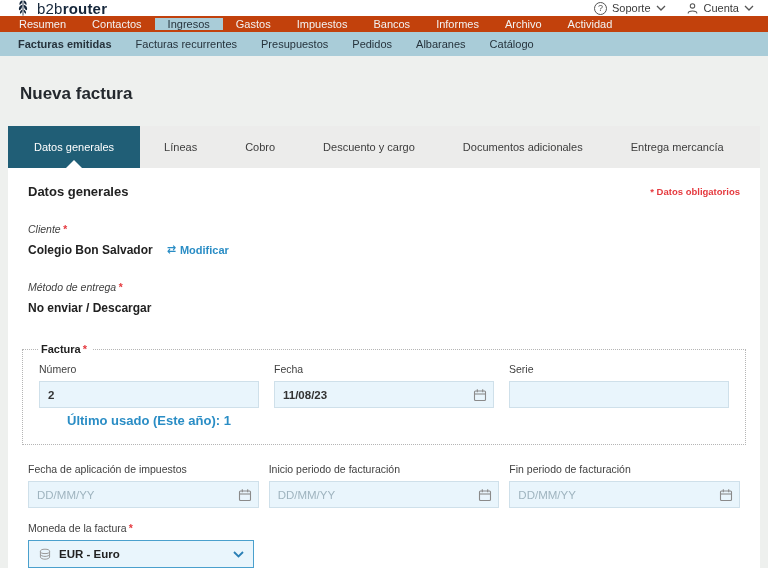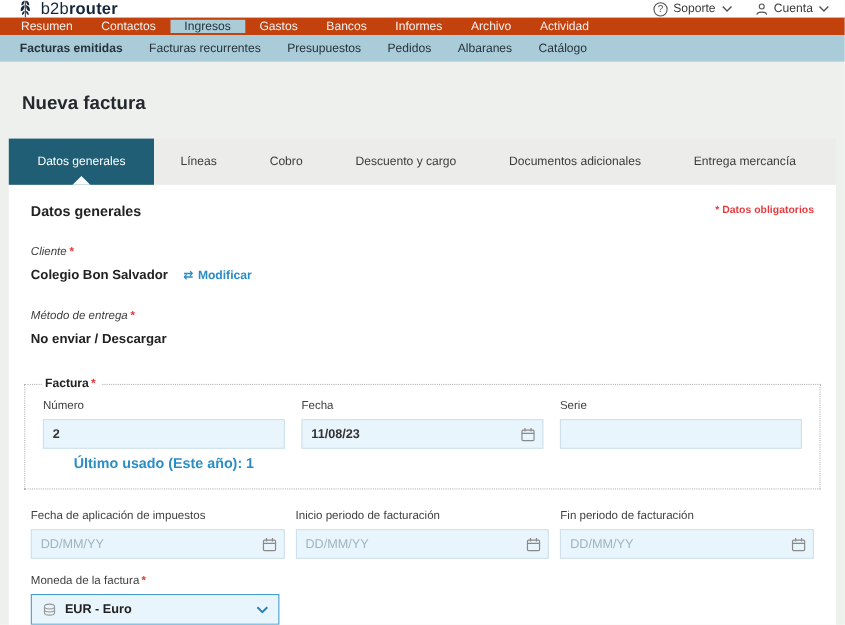--- a/index.html
+++ b/index.html
@@ -51,21 +51,21 @@
   .panel { margin:0 8px; background:#fff; padding:16px 12px 30px; min-height:390px; }
   .panel-head { display:flex; justify-content:space-between; align-items:flex-start; padding:0 8px; }
   .section-title { font-size:13px; font-weight:bold; color:#222; }
   .required-note { font-size:9.5px; font-weight:bold; color:#e5393e; margin-top:2px; }
 
   .field-label { font-size:10.5px; color:#3f3f3f; }
   .req { color:#e5393e; font-weight:bold; margin-left:2px; }
 
   .cliente-block { padding:0 8px; }
   .lbl-row { margin-top:24px;font-style:italic; }
-  .value-row { margin-top:8px; display:flex; align-items:flex-end; gap:14px; }
+  .value-row { margin-top:8px; display:flex; align-items:flex-start; gap:14px; }
   .value-strong { font-size:12px; font-weight:bold; color:#222; }
   .link-blue { font-size:11px; font-weight:bold; color:#2a8dc5; cursor:pointer;
                display:inline-flex; align-items:center; gap:4px; text-decoration:none; }
   .swap-glyph { font-size:11px; }
 
   
   fieldset.factura { margin:28px 2px 0; border:1px dotted #b5b5b5; padding:4px 16px 16px; }
   fieldset.factura legend { font-size:11px; font-weight:bold; color:#222; padding:0 6px 0 2px; }
   .fieldset-grid { display:grid; grid-template-columns:repeat(3,1fr); column-gap:15px; margin-top:4px; }
   .input-label { font-size:10.5px; color:#3f3f3f; margin-bottom:6px; }
@@ -135,20 +135,21 @@
       </span>
     </div>
   </div>
 </div>
 
 <div class="mainnav">
   <div class="nav-item">Resumen</div>
   <div class="nav-item">Contactos</div>
   <div class="nav-item active">Ingresos</div>
   <div class="nav-item">Gastos</div>
+  <div class="nav-item">Impuestos</div>
   <div class="nav-item">Bancos</div>
   <div class="nav-item">Informes</div>
   <div class="nav-item">Archivo</div>
   <div class="nav-item">Actividad</div>
 </div>
 
 <div class="subnav">
   <div class="subnav-item active">Facturas emitidas</div>
   <div class="subnav-item">Facturas recurrentes</div>
   <div class="subnav-item">Presupuestos</div>

